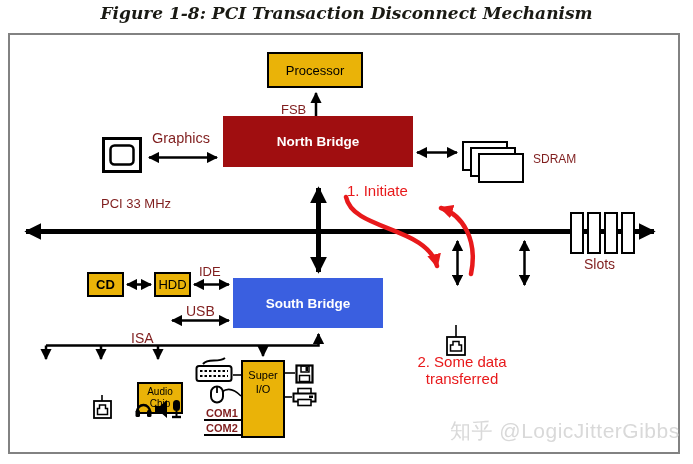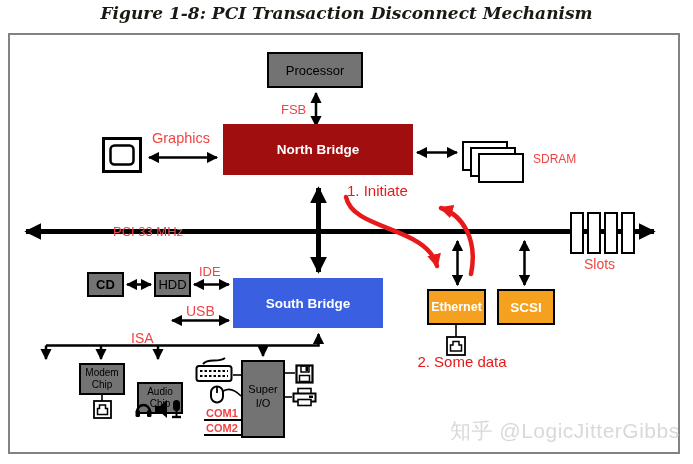--- a/index.html
+++ b/index.html
@@ -1,45 +1,45 @@
 <!DOCTYPE html>
 <html style="--north-bridge: #A00E10; --south-bridge: #3A5FE0; --peripheral-orange: #F5A01E; --annotation-red: #E8191B; --watermark-gray: #d9d9d9; --border-gray: #828282;"><head>
 <meta charset="utf-8">
 <style>
   * { margin:0; padding:0; box-sizing:border-box; }
   body { background:#fff; font-family:"Liberation Sans", sans-serif; }
   #stage { position:relative; width:693px; height:464px; background:#fff; overflow:hidden; }
 
   .abs { position:absolute; }
-  .lbl { position:absolute; color:#ef4444; white-space:nowrap; }
+  .lbl { position:absolute; color:#7f1d1d; white-space:nowrap; }
 
   #title { position:absolute; left:0; right:0; top:3px; text-align:center;
            font-family:"DejaVu Serif", serif; font-style:italic; font-weight:bold;
            font-size:17px; color:#1a1a14; }
 
   #frame { position:absolute; left:8px; top:33px; width:672px; height:421px;
            border:2px solid var(--border-gray,#828282); }
 
   svg.layer { position:absolute; left:0; top:0; pointer-events:none; }
 
   .box { position:absolute; display:flex; align-items:center; justify-content:center;
-         text-align:center; background:#737373; border:2.5px solid #000; color:#000; }
+         text-align:center; background:#eab308; border:2.5px solid #000; color:#000; }
   #processor   { left:267px; top:52px;  width:96px;  height:36px; font-size:13px; }
-  #north-bridge{ left:223px; top:124px; width:190px; height:51px; border:none;
+  #north-bridge{ left:223px; top:116px; width:190px; height:51px; border:none;
                  background:var(--north-bridge,#A00E10); color:#fff; font-size:13.5px; font-weight:600; }
   #south-bridge{ left:233px; top:278px; width:150px; height:50px; border:none;
                  background:var(--south-bridge,#3A5FE0); color:#fff; font-size:13.5px; font-weight:600; }
   #cd  { left:87px;  top:272px; width:37px; height:25px; font-size:13px;font-weight:bold; }
   #hdd { left:154px; top:272px; width:37px; height:25px; font-size:13px; }
   .small-chip { font-size:10px; line-height:1.25; border-width:2.5px; }
   #boot-rom   { left:25px;  top:363px; width:43px; height:32px; }
   #modem-chip { left:79px;  top:363px; width:46px; height:32px; }
   #audio-chip { left:137px; top:382px; width:46px; height:32px; }
   #super-io   { left:241px; top:360px; width:44px; height:78px; font-size:11px;
-                align-items:flex-start; padding-top:20px; line-height:1.3; }
+                align-items:flex-start; padding-top:6px; line-height:1.3; }
   #ethernet { left:427px; top:289px; width:59px; height:36px; border-width:2px;
               background:var(--peripheral-orange,#F5A01E); color:#fff; font-size:12.5px; font-weight:600; }
   #scsi     { left:497px; top:289px; width:58px; height:36px; border-width:2px;
               background:var(--peripheral-orange,#F5A01E); color:#fff; font-size:13.5px; font-weight:600; }
 
   #slots { position:absolute; left:570px; top:212px; display:flex; gap:3px; }
   #slots .slot { width:14px; height:42px; background:#fff; border:2.5px solid #000; }
 
   .sdram-r { position:absolute; width:46px; height:30px; background:#fff; border:2.5px solid #000; }
 
@@ -114,25 +114,22 @@
       <path d="M346,197 C353,231 427,226 437,266" marker-end="url(#ar)"></path>
       <path d="M471,274 C478,240 463,215 441,208" marker-end="url(#ar)"></path>
     </g>
   </svg>
 
   <div class="box" id="processor">Processor</div>
   <div class="box" id="north-bridge">North Bridge</div>
   <div class="box" id="south-bridge">South Bridge</div>
   <div class="box" id="cd">CD</div>
   <div class="box" id="hdd">HDD</div>
-  <div class="box small-chip" id="modem-chip">Modem Chip</div>
   <div class="box small-chip" id="audio-chip">Audio Chip</div>
   <div class="box" id="super-io">Super I/O</div>
-  <div class="box" id="ethernet">Ethernet</div>
-  <div class="box" id="scsi">SCSI</div>
 
   <div class="abs" style="left:462px; top:141px; width:72px; height:44px;">
     <div class="sdram-r" style="left:0;  top:0;"></div>
     <div class="sdram-r" style="left:8px; top:6px;"></div>
     <div class="sdram-r" style="left:16px;top:12px;"></div>
   </div>
 
   <div id="slots">
     <div class="slot"></div>
     <div class="slot"></div>
@@ -193,27 +190,28 @@
   </svg>
 
   <svg class="abs" style="left:446px; top:336px;" width="20" height="20">
     <rect x="1" y="1" width="18" height="18" fill="#fff" stroke="#000" stroke-width="1.8"></rect>
     <path d="M4.5,15 V9 H7 V5.5 H13 V9 H15.5 V15 Z" fill="none" stroke="#000" stroke-width="1.5"></path>
   </svg>
 
   <div class="lbl" style="left:281px; top:102px; font-size:13px;">FSB</div>
   <div class="lbl" style="left:152px; top:130px; font-size:14.5px;">Graphics</div>
   <div class="lbl" style="left:533px; top:152px; font-size:12px;">SDRAM</div>
-  <div class="lbl" style="left:101px; top:224px; font-size:13px;margin-left:12px;">PCI 33 MHz</div>
+  <div class="lbl" style="left:101px; top:196px; font-size:13px;">PCI 33 MHz</div>
   <div class="lbl" style="left:199px; top:264px; font-size:13px;">IDE</div>
   <div class="lbl" style="left:186px; top:303px; font-size:14px;">USB</div>
   <div class="lbl" style="left:131px; top:330px; font-size:14px;">ISA</div>
   <div class="lbl" style="left:584px; top:256px; font-size:14px;">Slots</div>
   <div class="lbl" style="left:206px; top:407px; font-size:11px; font-weight:bold;">COM1</div>
   <div class="lbl" style="left:206px; top:422px; font-size:11px; font-weight:bold;">COM2</div>
 
   <div class="lbl red" style="left:347px; top:182px;">1. Initiate</div>
   <div class="lbl red" id="step2">
     <div>2. Some data</div>
+    <div>transferred</div>
   </div>
 
   <div id="watermark">知乎 @LogicJitterGibbs</div>
 </div>
 
 </body></html>

